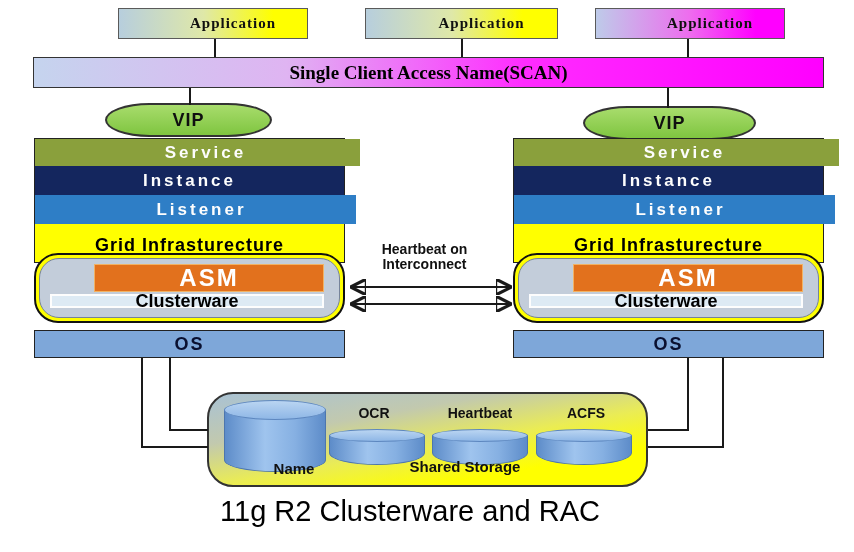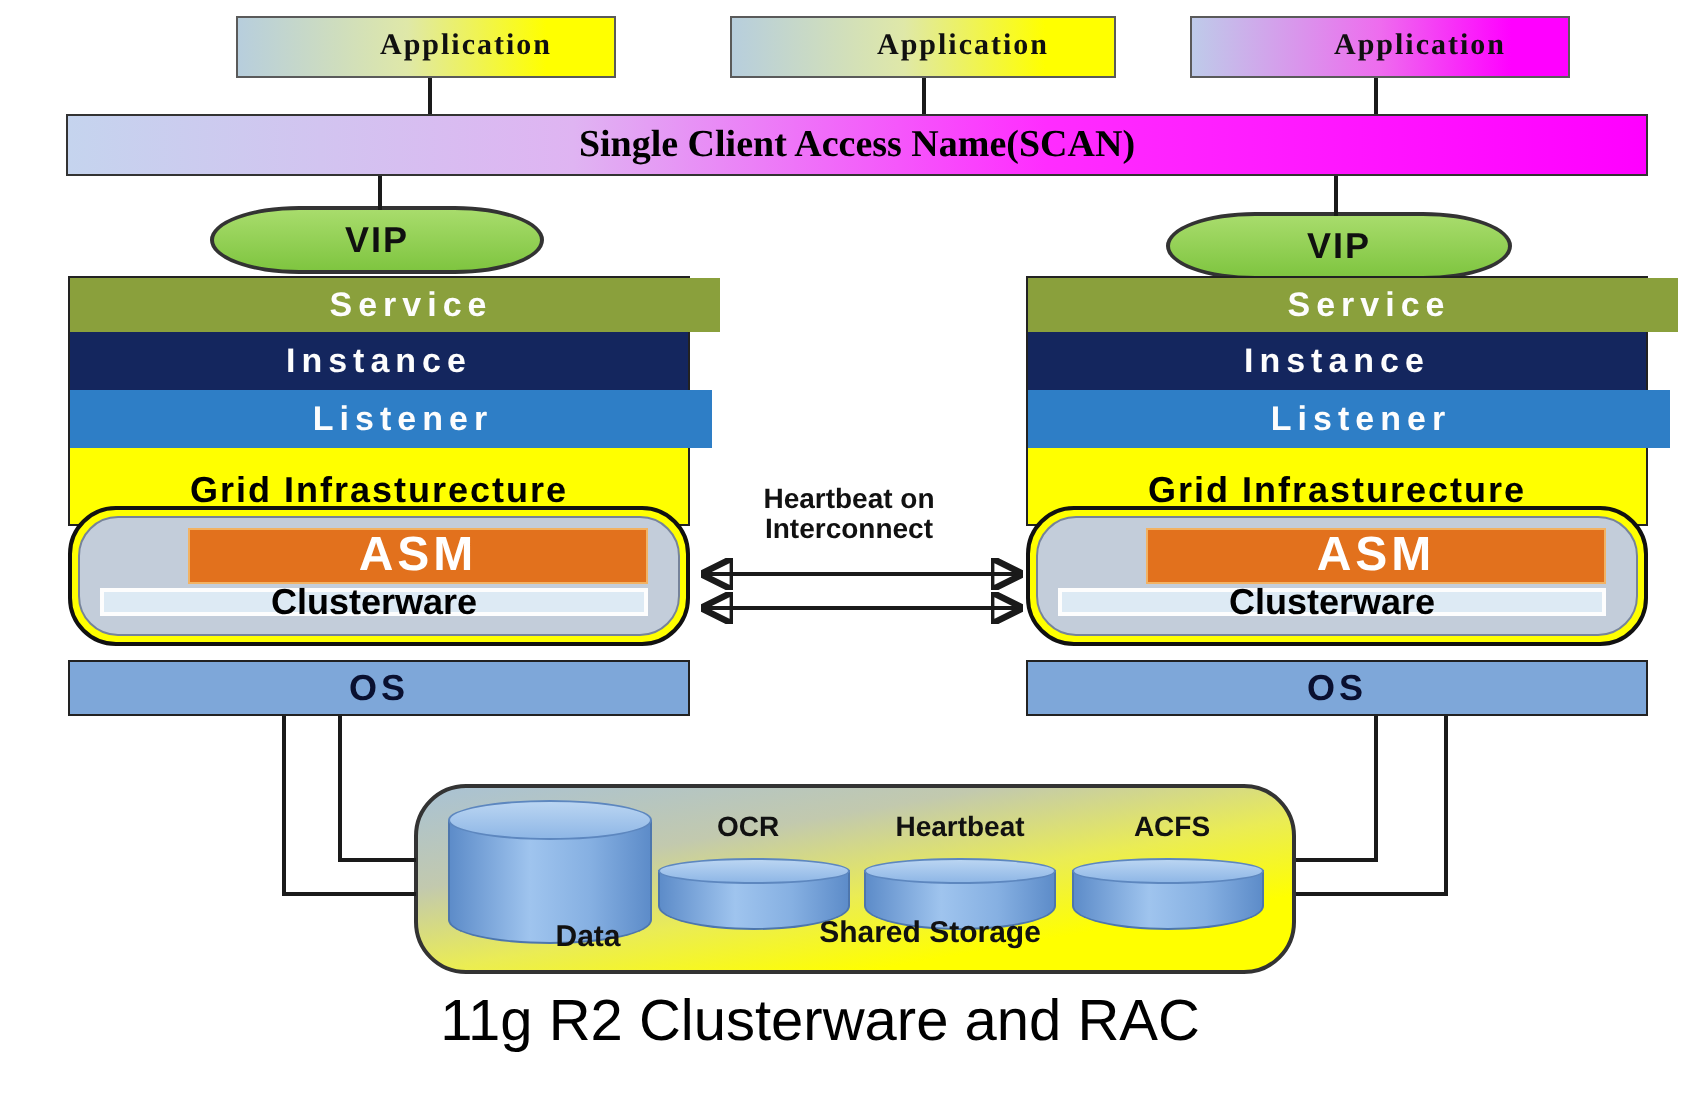--- a/index.html
+++ b/index.html
@@ -177,21 +177,21 @@
     </div>
 
     <div class="cyl" style="left:327px;top:35px;width:96px;height:36px;">
       <div class="cyl-body" style="top:6px;height:30px;"></div>
       <div class="cyl-top" style="height:13px;"></div>
     </div>
 
     <span class="storage-label lbl-sm" style="left:165px;top:11px;">OCR</span>
     <span class="storage-label lbl-sm" style="left:271px;top:11px;">Heartbeat</span>
     <span class="storage-label lbl-sm" style="left:377px;top:11px;">ACFS</span>
-    <span class="storage-label lbl-md" style="left:85px;top:66px;">Data</span>
+    <span class="storage-label lbl-md" style="left:85px;top:66px;">Name</span>
     <span class="storage-label lbl-md" style="left:256px;top:64px;">Shared Storage</span>
   </div>
 
   <div class="abs caption">11g R2 Clusterware and RAC</div>
 
   <svg class="wires" width="854" height="552" viewBox="0 0 854 552">
     <defs>
       <marker id="arw" viewBox="0 0 10 10" refX="9" refY="5" markerWidth="8" markerHeight="8" orient="auto-start-reverse">
         <path d="M0,0 L10,5 L0,10 z" fill="#1a1a1a" stroke="none"></path>
       </marker>

